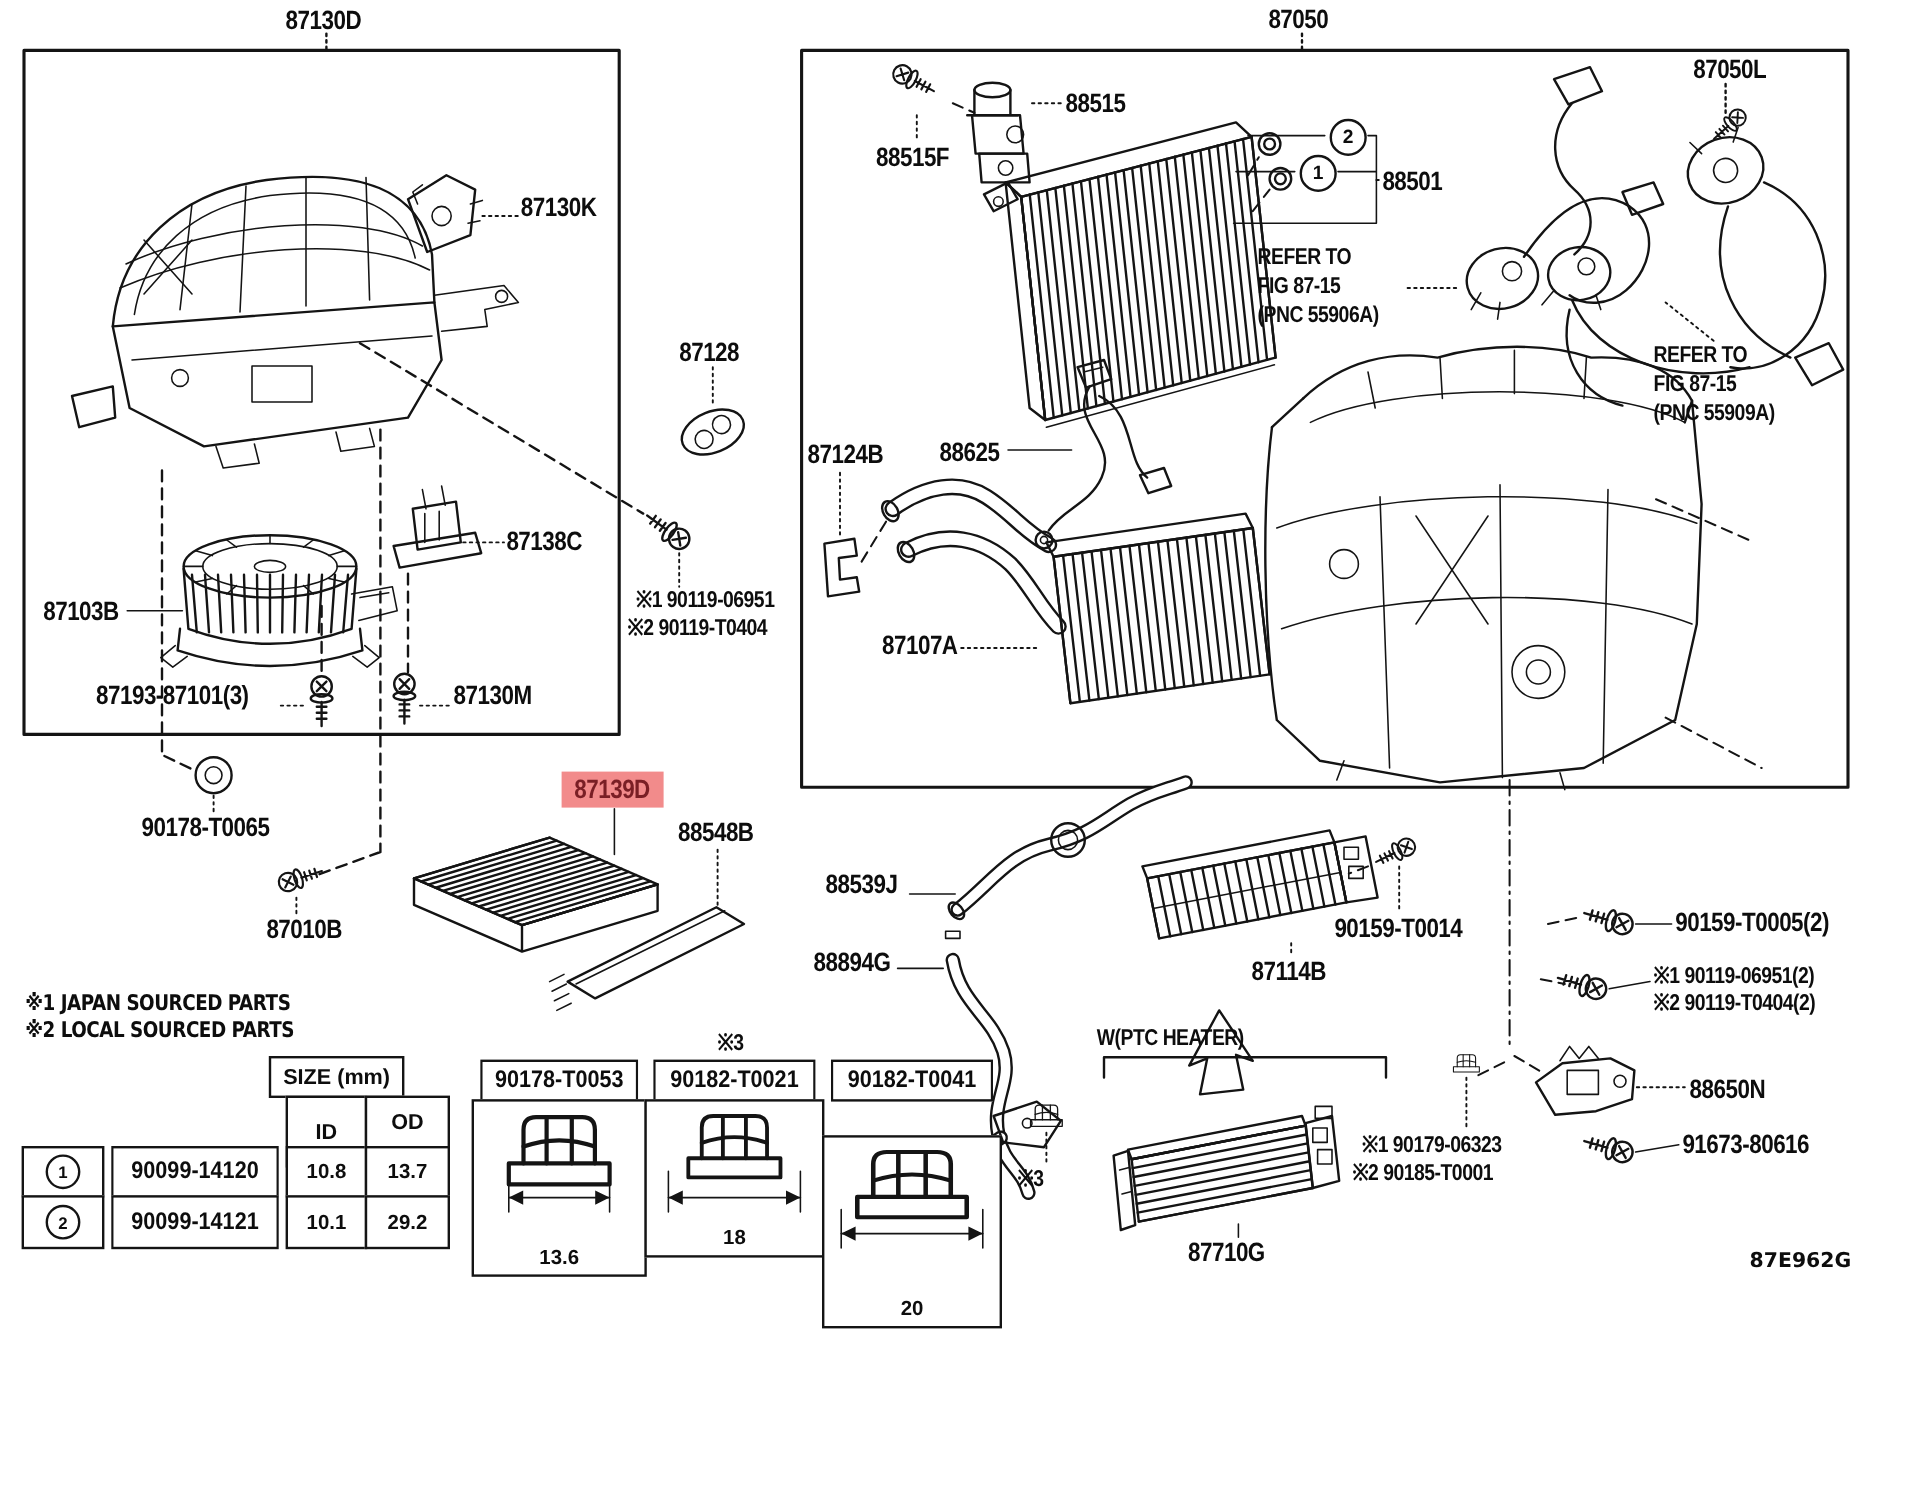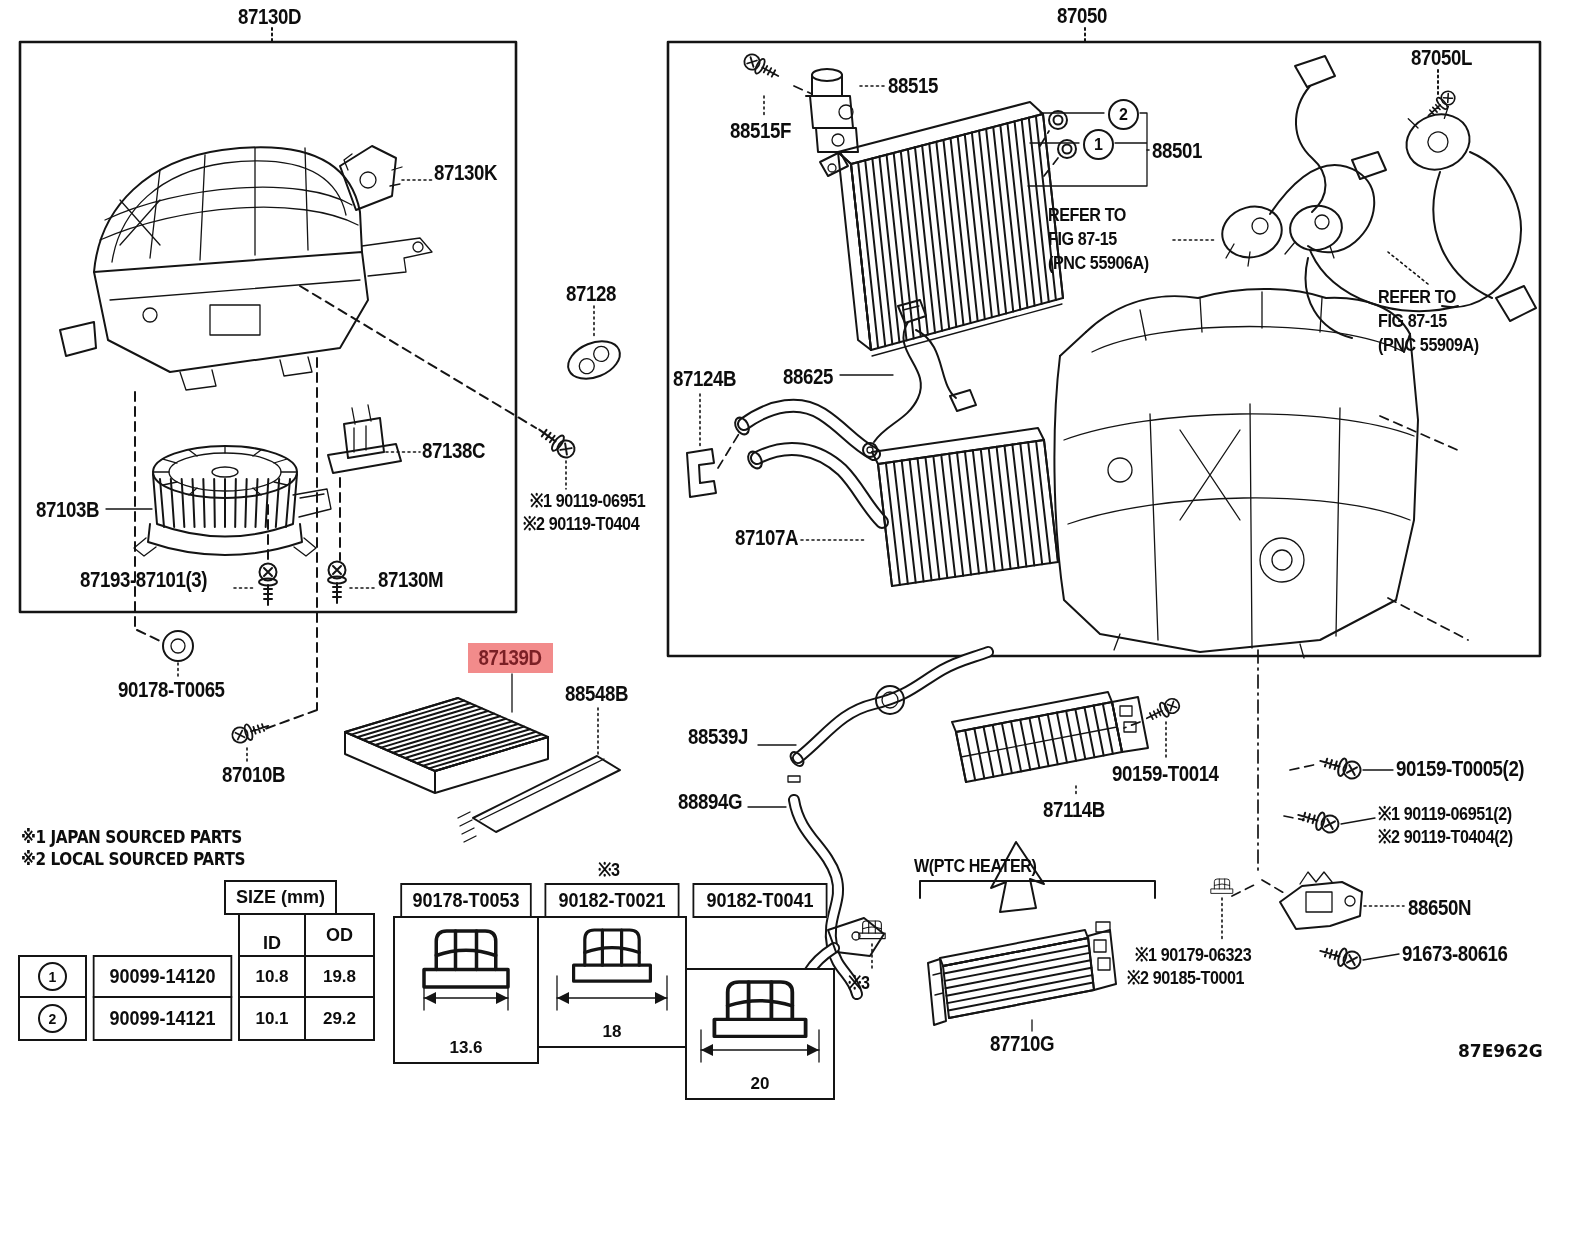--- a/index.html
+++ b/index.html
@@ -435,21 +435,21 @@
 <div>
   <div class="tcell thead" style="left:224px;top:880px;width:113px;height:35px">SIZE (mm)</div>
   <div class="tcell thead" style="left:238px;top:913px;width:68px;height:60px">ID</div>
   <div class="tcell thead" style="left:304px;top:913px;width:71px;height:44px">OD</div>
 
   <div class="tcell" style="left:18px;top:955px;width:69px;height:43px">
         <span class="cn">1</span>
       </div>
   <div class="tcell tpart" style="left:85px;top:955px;width:155px;height:43px">90099-14120</div>
   <div class="tcell tnum" style="left:238px;top:955px;width:68px;height:43px">10.8</div>
-  <div class="tcell tnum" style="left:304px;top:955px;width:71px;height:43px">19.8</div>
+  <div class="tcell tnum" style="left:304px;top:955px;width:71px;height:43px">13.7</div>
 
   <div class="tcell" style="left:18px;top:996px;width:69px;height:45px">
         <span class="cn">2</span>
       </div>
   <div class="tcell tpart" style="left:85px;top:996px;width:155px;height:45px">90099-14121</div>
   <div class="tcell tnum" style="left:238px;top:996px;width:68px;height:45px">10.1</div>
   <div class="tcell tnum" style="left:304px;top:996px;width:71px;height:45px">29.2</div>
 </div>
 
 <div>
@@ -468,21 +468,21 @@
   </div>
   <div class="tcell nutcell" style="left:537px;top:916px;width:150px;height:132px">
     <svg width="146" height="100" viewBox="0 0 146 100">
       <use href="#nut" transform="translate(73,44) scale(1.6)"></use>
       <path d="M18,80 H128" class="thin"></path>
       <path class="fillk" d="M18,80 l12,-6 v12 z M128,80 l-12,-6 v12 z"></path>
       <path class="thin" d="M18,58 V92 M128,58 V92"></path>
     </svg>
     <div class="dim">18</div>
   </div>
-  <div class="tcell nutcell" style="left:685px;top:968px;width:150px;height:132px">
+  <div class="tcell nutcell" style="left:685px;top:946px;width:150px;height:161px">
     <svg width="146" height="100" viewBox="0 0 146 100">
       <use href="#nut" transform="translate(73,46) scale(1.9 1.7)"></use>
       <path d="M14,80 H132" class="thin"></path>
       <path class="fillk" d="M14,80 l12,-6 v12 z M132,80 l-12,-6 v12 z"></path>
       <path class="thin" d="M14,60 V92 M132,60 V92"></path>
     </svg>
     <div class="dim">20</div>
   </div>
 </div>
 

